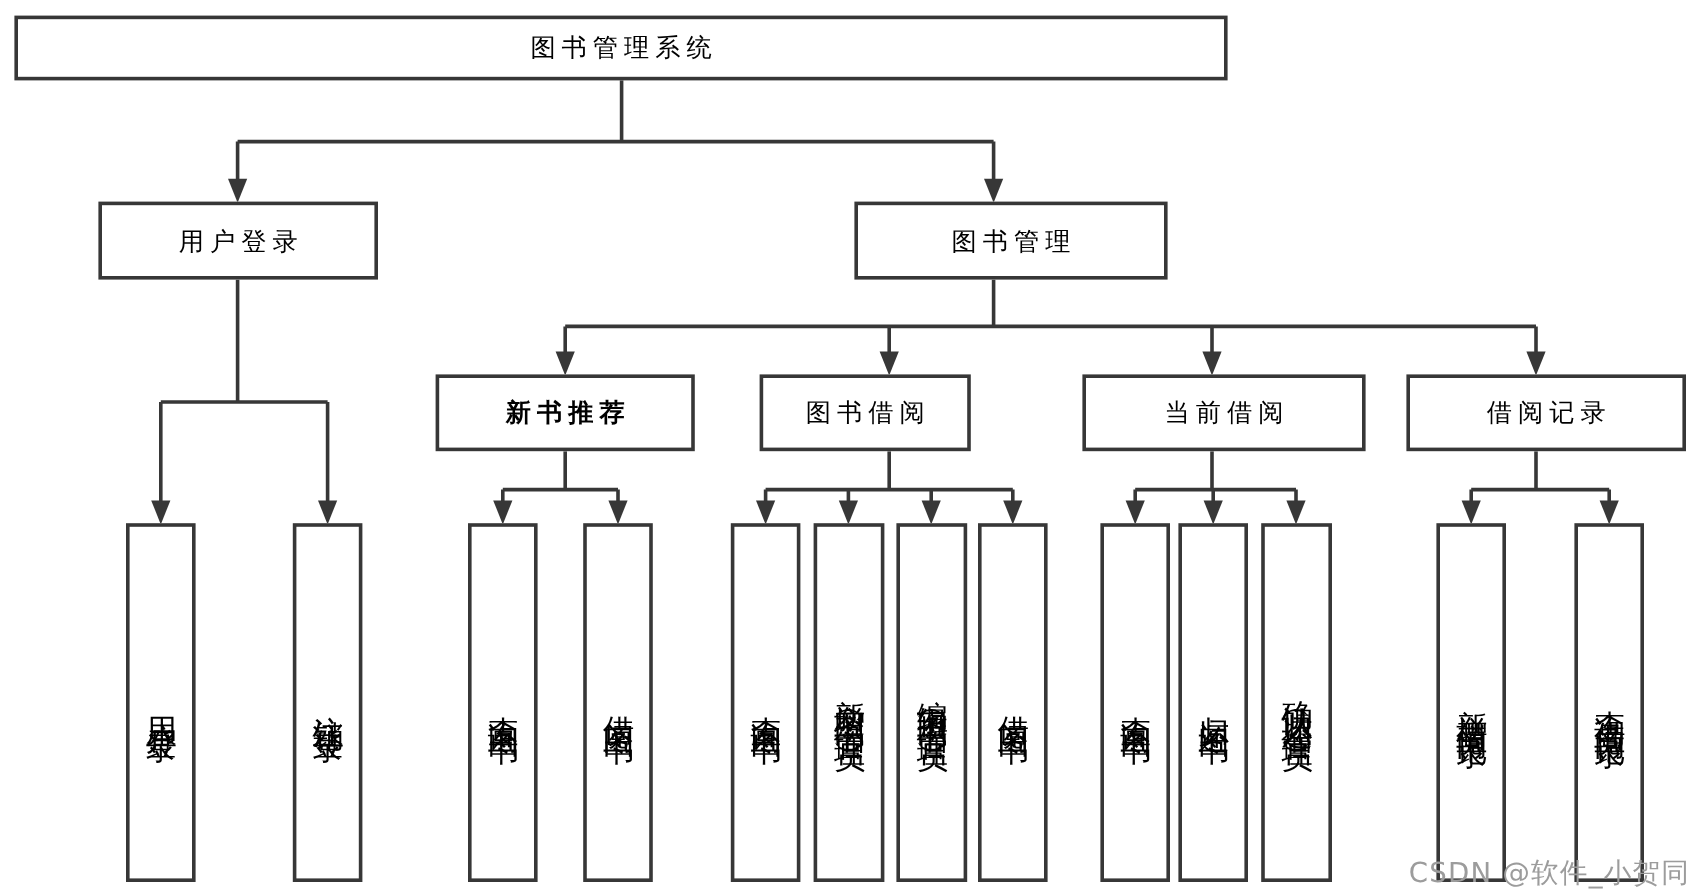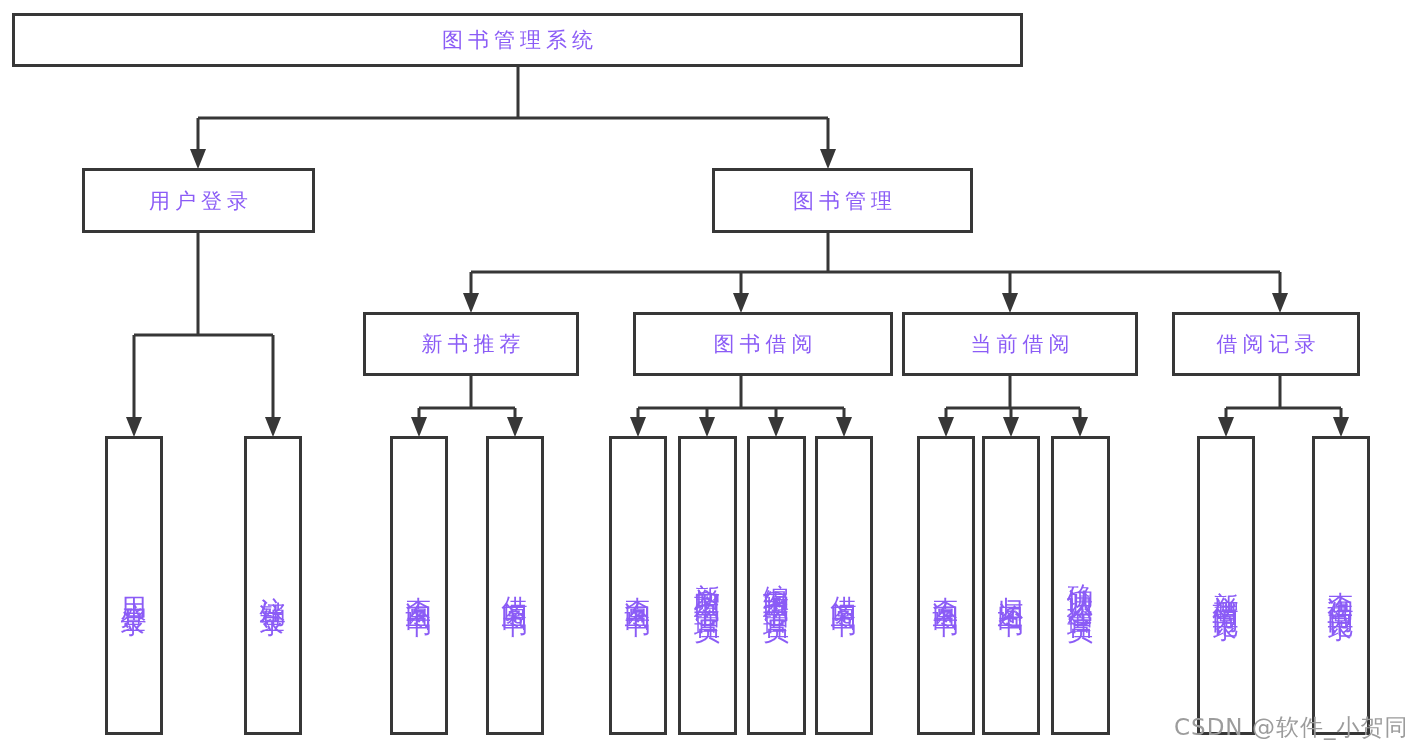--- a/index.html
+++ b/index.html
@@ -21,21 +21,21 @@
     width: 1405px; height: 747px;
   }
   .node {
     position: absolute;
     box-sizing: border-box;
     border: 3px solid #373737;
     background: #ffffff;
     display: flex;
     align-items: center;
     justify-content: center;
-    color: #8b5cf6;
+    color: #000000;
   }
   .h-label {
     font-size: 21px;
     letter-spacing: 5px;
     text-indent: 5px;
     white-space: nowrap;
   }
   .v-label {
     writing-mode: vertical-rl;
     font-size: 26px;
@@ -101,30 +101,30 @@
     <span class="h-label">图书管理系统</span>
   </div>
 
   <div class="node" style="left:82px; top:168px; width:233px; height:65px;">
     <span class="h-label">用户登录</span>
   </div>
   <div class="node" style="left:712px; top:168px; width:261px; height:65px;">
     <span class="h-label">图书管理</span>
   </div>
 
-  <div class="node" style="left:363px; top:312px; width:216px; height:64px;">
+  <div class="node" style="left:363px; top:312px; width:216px; height:64px;font-weight:bold;">
     <span class="h-label">新书推荐</span>
   </div>
-  <div class="node" style="left:633px; top:312px; width:260px; height:64px;">
+  <div class="node" style="left:633px; top:312px; width:176px; height:64px;">
     <span class="h-label">图书借阅</span>
   </div>
   <div class="node" style="left:902px; top:312px; width:236px; height:64px;">
     <span class="h-label">当前借阅</span>
   </div>
-  <div class="node" style="left:1172px; top:312px; width:188px; height:64px;">
+  <div class="node" style="left:1172px; top:312px; width:233px; height:64px;">
     <span class="h-label">借阅记录</span>
   </div>
 
   <div class="node" style="left:105px; top:436px; width:58px; height:299px;">
     <span class="v-label">用户登录</span>
   </div>
   <div class="node" style="left:244px; top:436px; width:58px; height:299px;">
     <span class="v-label">注销登录</span>
   </div>
 

